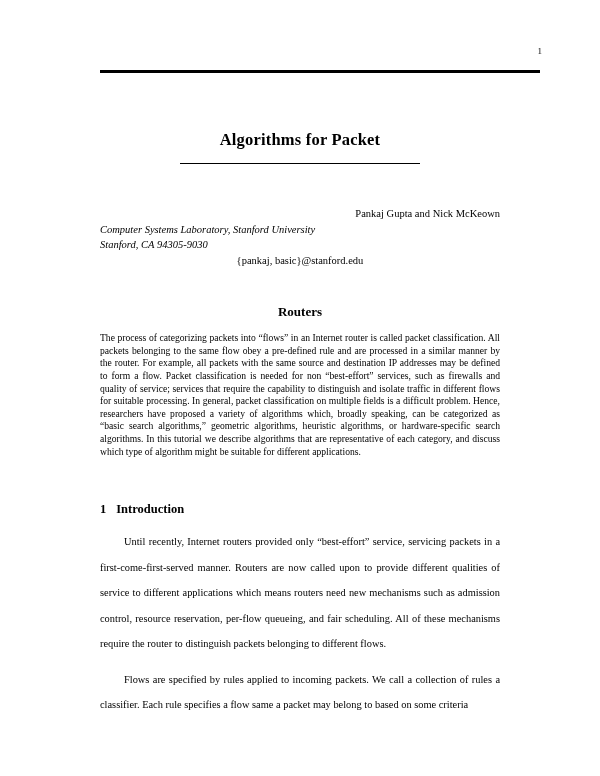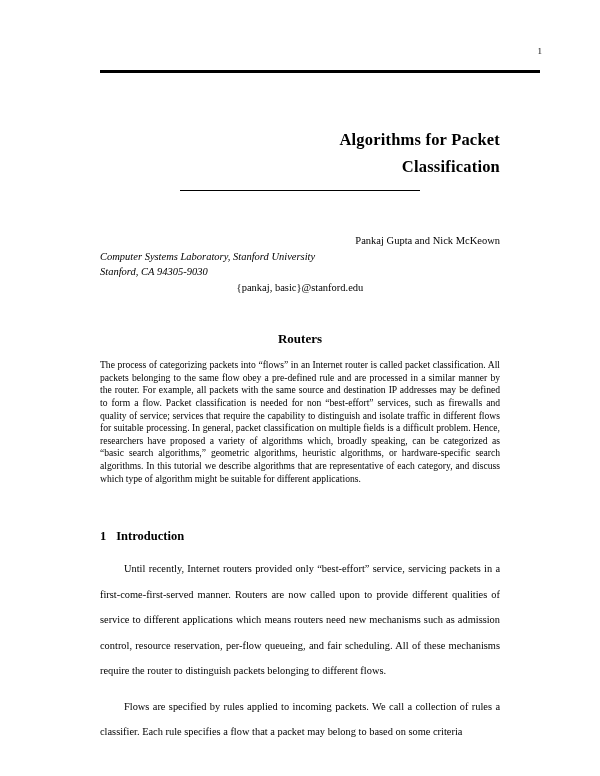--- a/index.html
+++ b/index.html
@@ -38,21 +38,21 @@
     height: 3px;
     background: #000000;
   }
   .content {
     position: absolute;
     top: 110px;
     left: 100px;
     width: 400px;
   }
   .title {
-    text-align: right;
+    text-align: center;
     font-weight: bold;
     font-size: 16.5px;
     line-height: 27px;
     letter-spacing: 0.2px;
     margin: 16px 0 0 0;
   }
   .title-line-2 {
     display: block;
   }
   .title-rule {
@@ -118,33 +118,32 @@
 <div class="page">
 
   <div class="page-number">1</div>
 
   <div class="top-rule"></div>
 
   <div class="content">
 
     <div class="title">
       <span>Algorithms for Packet</span>
-      <span class="title-line-2">Classification</span>
     </div>
     <div class="title-rule"></div>
 
     <div class="authors">Pankaj Gupta and Nick McKeown</div>
     <div class="affil">Computer Systems Laboratory, Stanford University</div>
     <div class="affil">Stanford, CA 94305-9030</div>
     <div class="email">{pankaj, basic}@stanford.edu</div>
 
     <div class="abstract-heading">Routers</div>
     <div class="abstract-body">The process of categorizing packets into “flows” in an Internet router is called packet classification. All packets belonging to the same flow obey a pre-defined rule and are processed in a similar manner by the router. For example, all packets with the same source and destination IP addresses may be defined to form a flow. Packet classification is needed for non “best-effort” services, such as firewalls and quality of service; services that require the capability to distinguish and isolate traffic in different flows for suitable processing. In general, packet classification on multiple fields is a difficult problem. Hence, researchers have proposed a variety of algorithms which, broadly speaking, can be categorized as “basic search algorithms,” geometric algorithms, heuristic algorithms, or hardware-specific search algorithms. In this tutorial we describe algorithms that are representative of each category, and discuss which type of algorithm might be suitable for different applications.</div>
 
     <div class="section-heading">
       <span class="num">1</span><span>Introduction</span>
     </div>
 
     <div class="body-par first">Until recently, Internet routers provided only “best-effort” service, servicing packets in a first-come-first-served manner. Routers are now called upon to provide different qualities of service to different applications which means routers need new mechanisms such as admission control, resource reservation, per-flow queueing, and fair scheduling. All of these mechanisms require the router to distinguish packets belonging to different flows.</div>
-    <div class="body-par">Flows are specified by rules applied to incoming packets. We call a collection of rules a classifier. Each rule specifies a flow that a packet may belong to based on some criteria</div>
+    <div class="body-par">Flows are specified by rules applied to incoming packets. We call a collection of rules a classifier. Each rule specifies a flow same a packet may belong to based on some criteria</div>
 
   </div>
 </div>
 
 </body></html>

